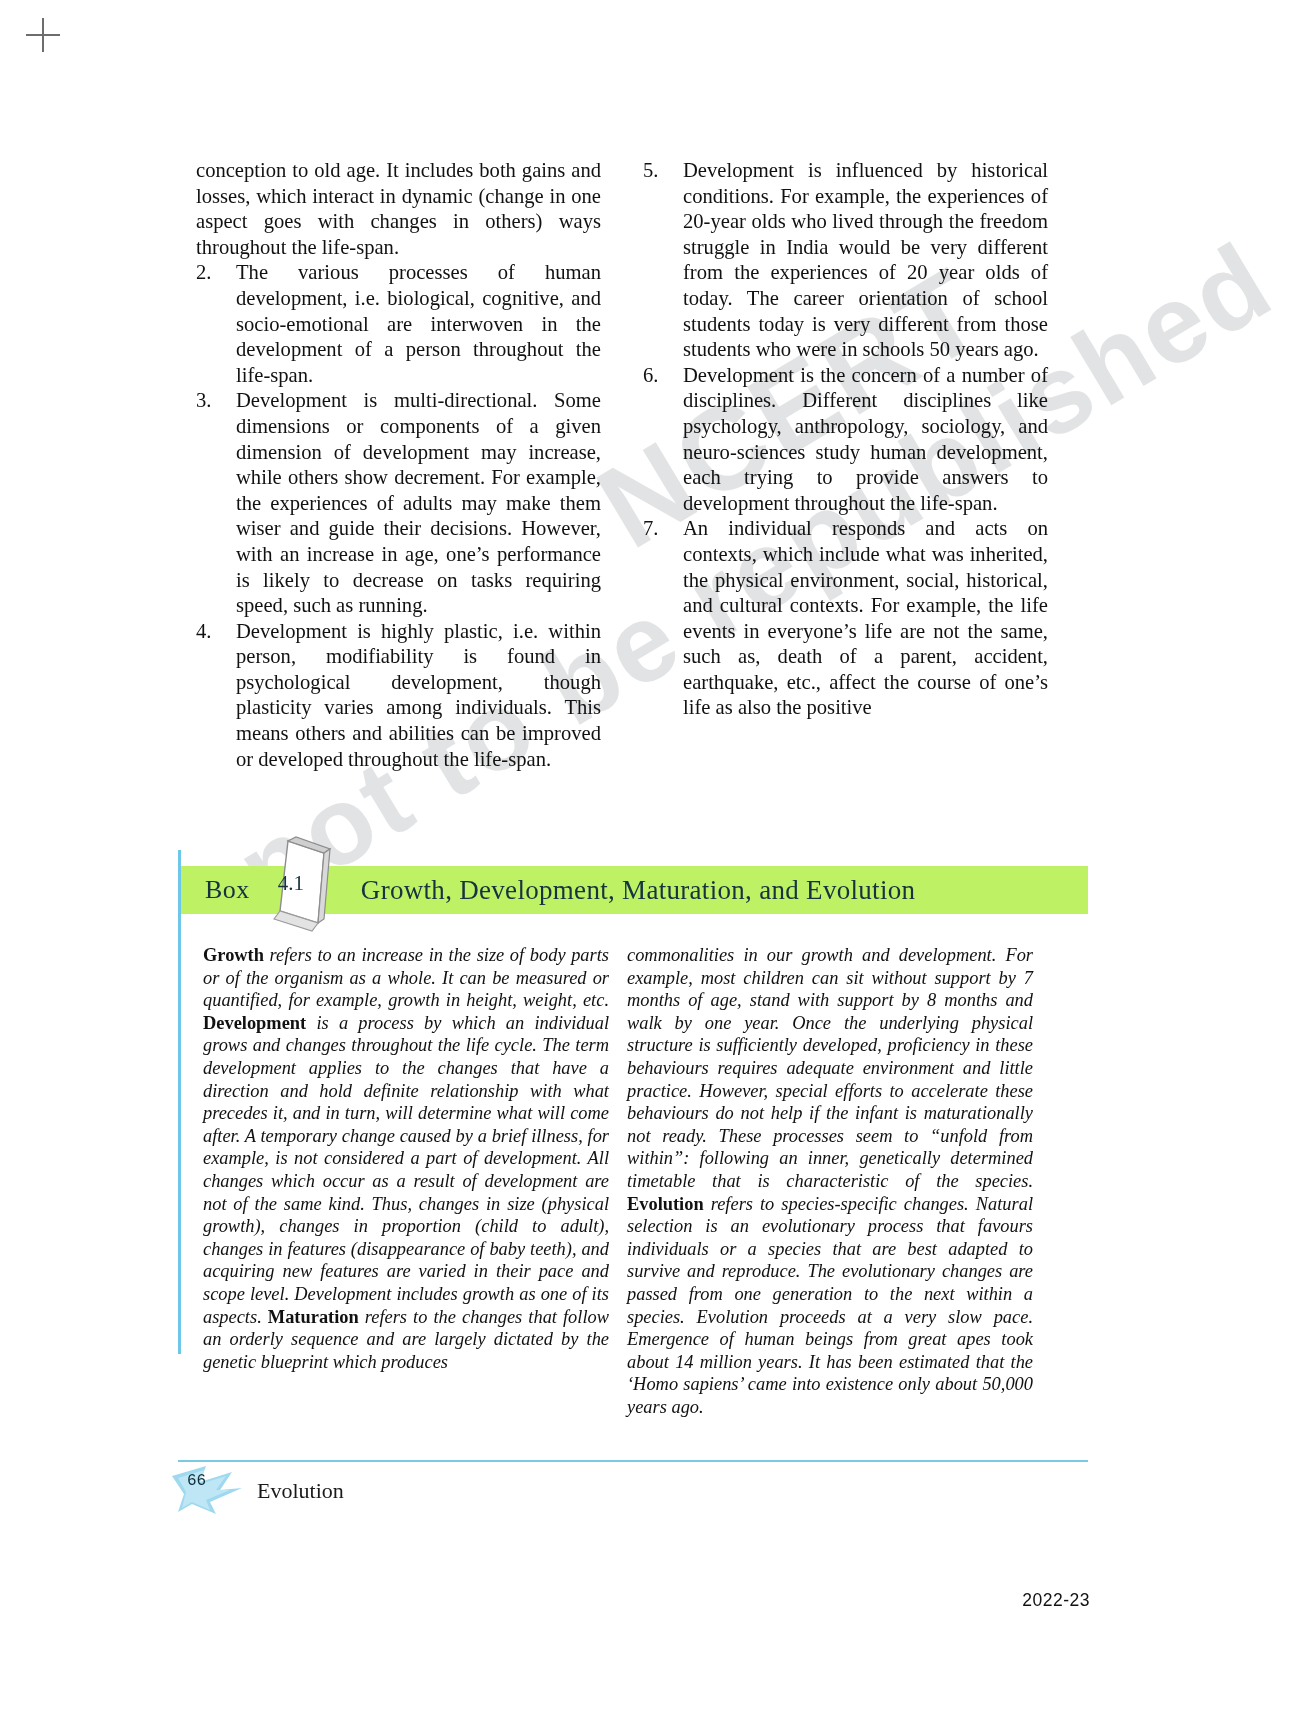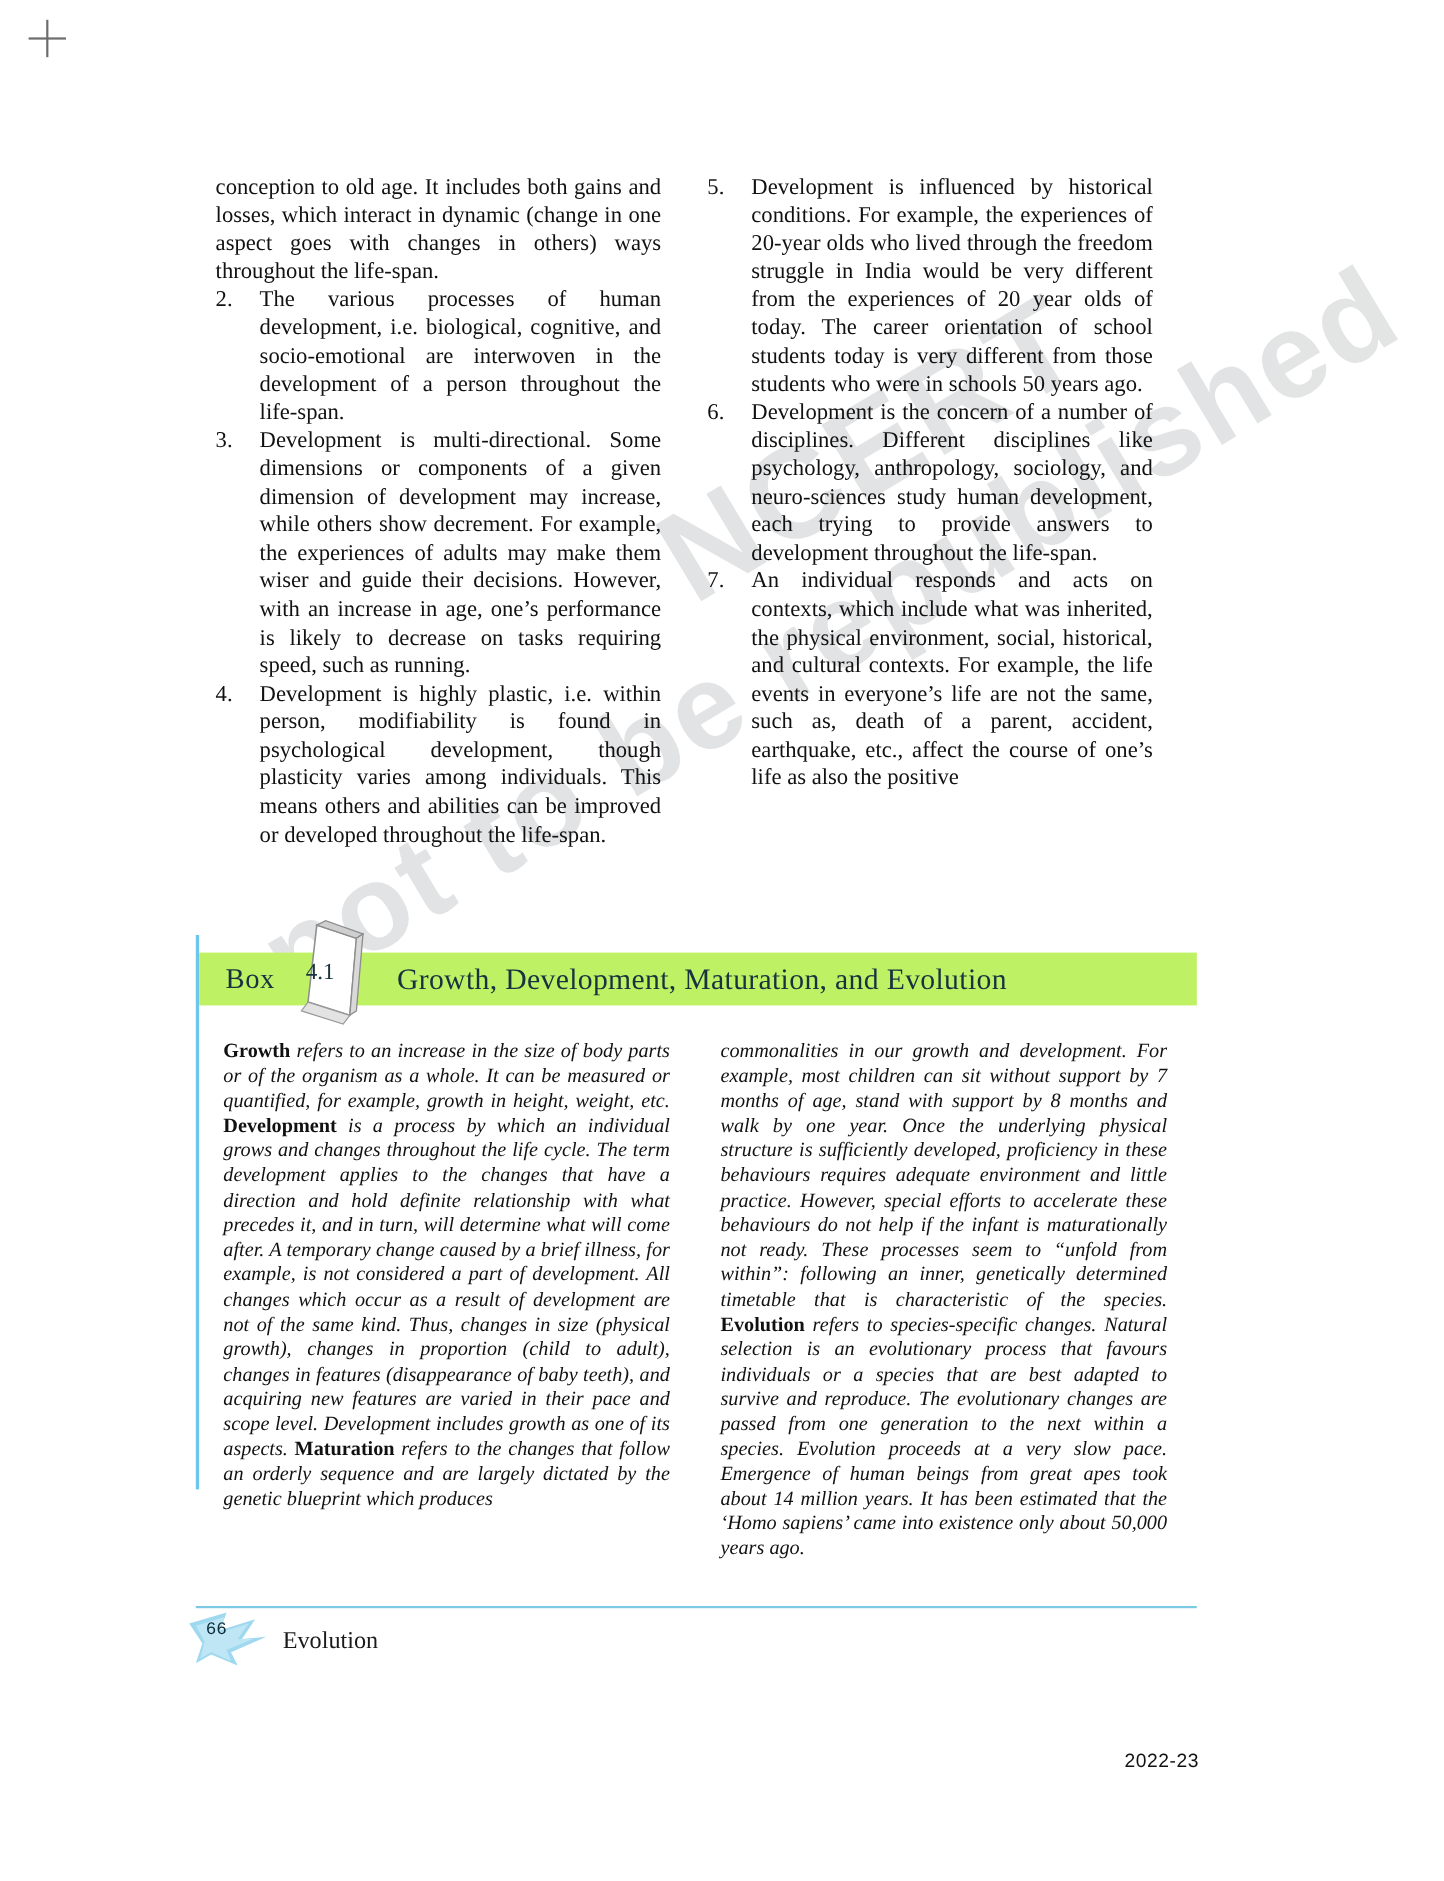--- a/index.html
+++ b/index.html
@@ -165,21 +165,21 @@
   .box-title {
     font-size: 27px;
     color: #16333f;
     margin-left: 25px;
     letter-spacing: 0.3px;
   }
   .box-body {
     margin-left: 3px;
     padding: 30px 16px 14px 22px;
     display: flex;
-    gap: 46px;
+    gap: 18px;
     background: transparent;
   }
   .box-col {
     width: 406px;
   }
   .box-text {
     font-size: 18.4px;
     line-height: 22.6px;
     font-style: italic;
     text-align: justify;

